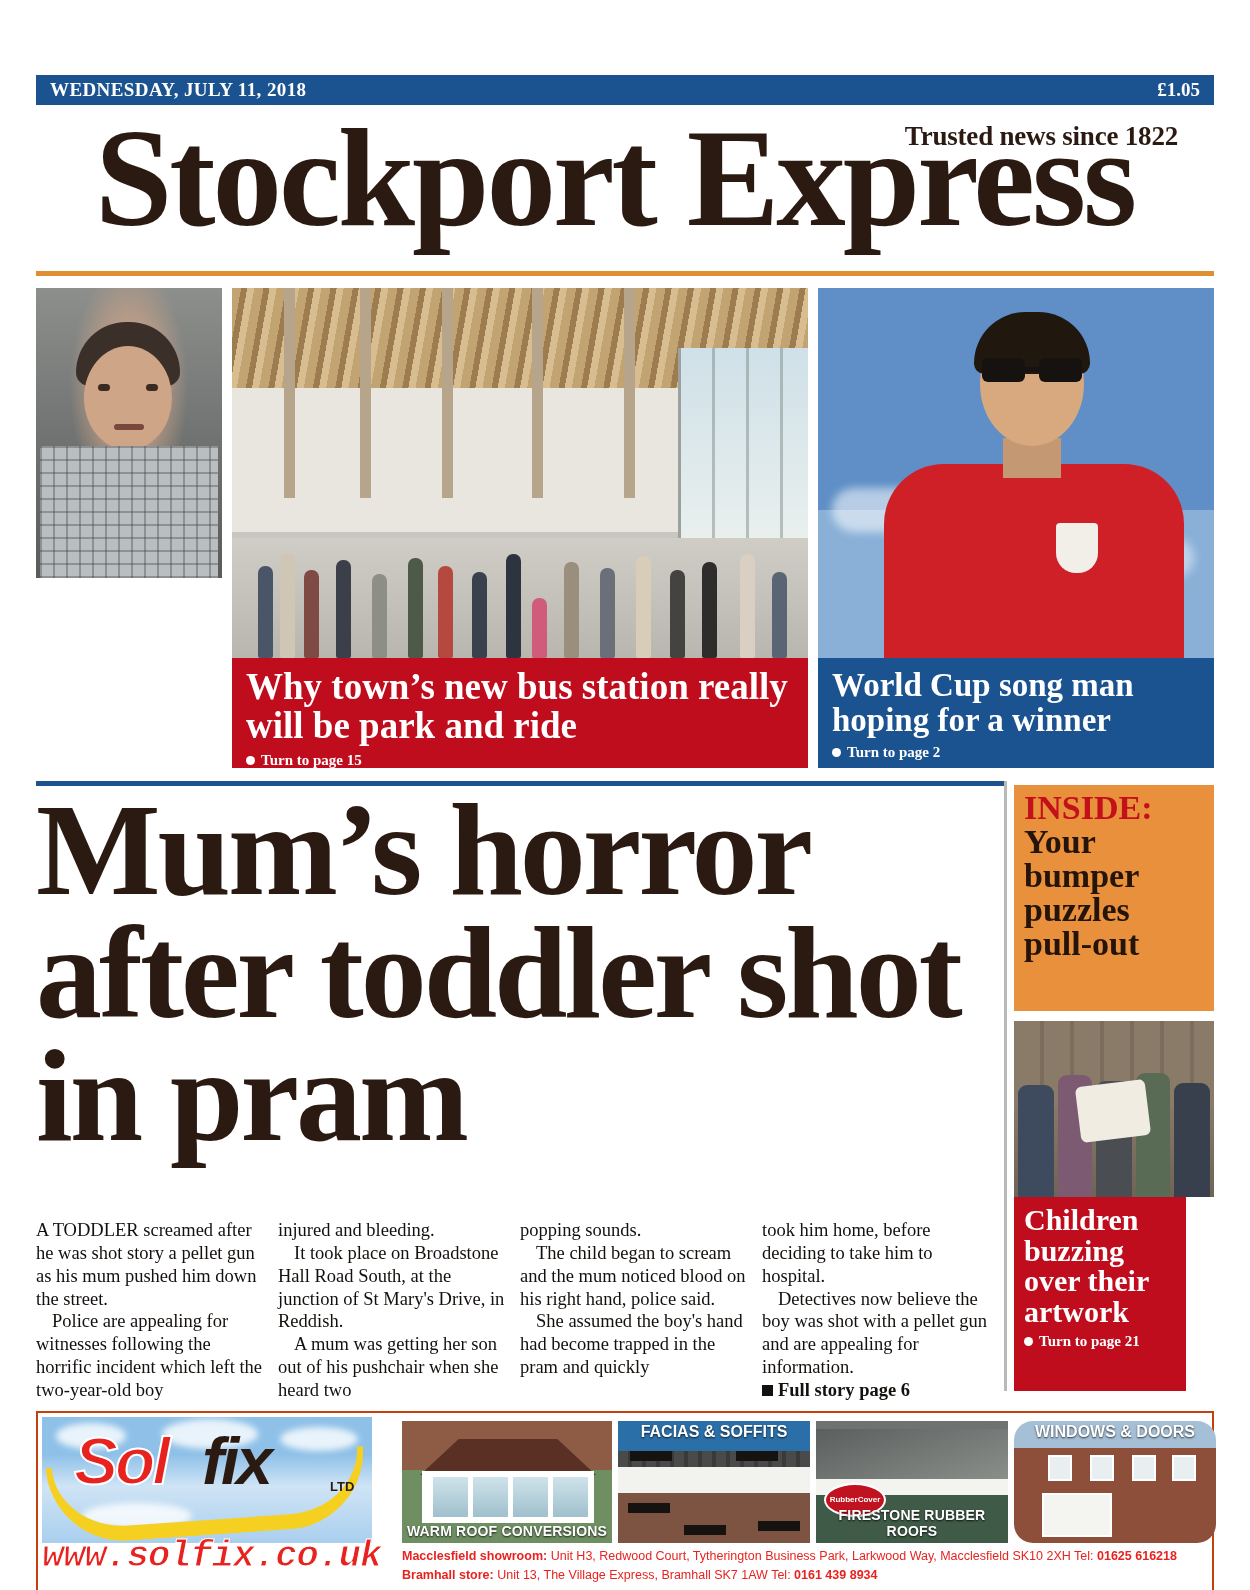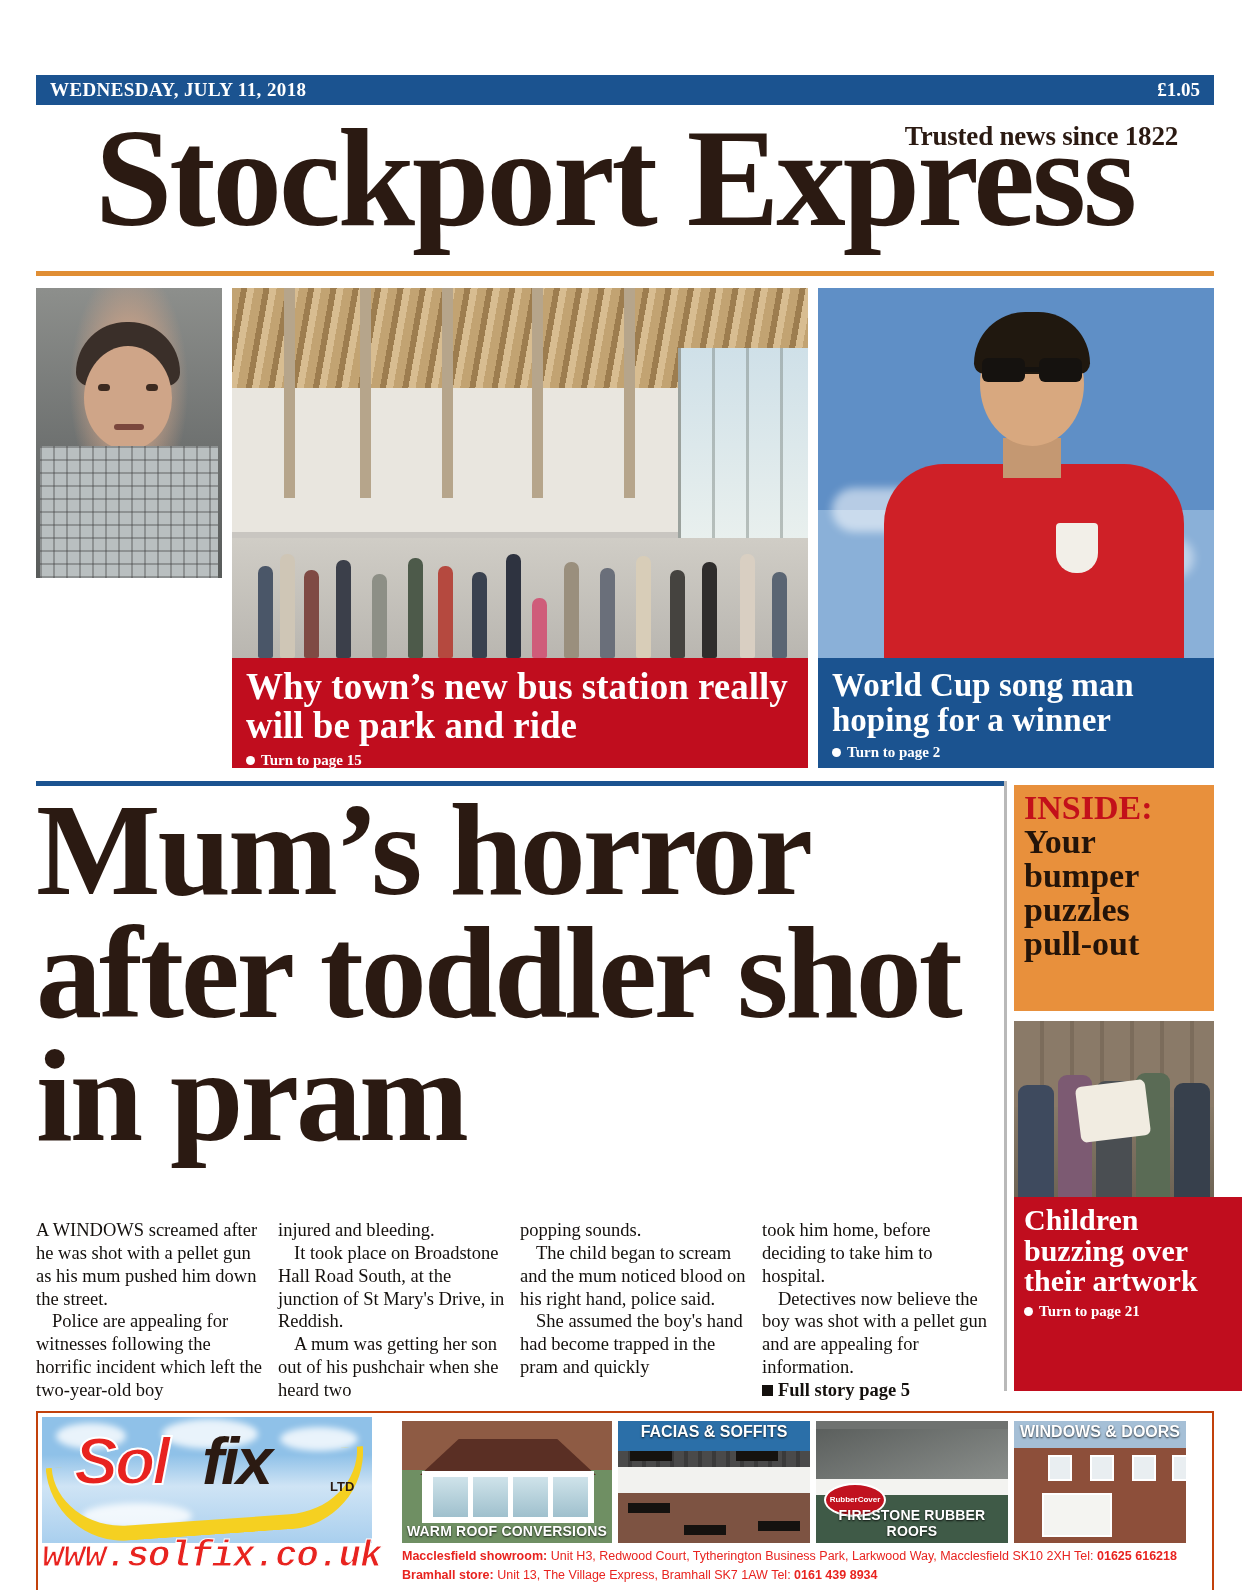--- a/index.html
+++ b/index.html
@@ -245,21 +245,21 @@
     background: repeating-linear-gradient(90deg,#8a7a68 0 26px,#7b6c5b 26px 30px);
   }
   .rail .photo .kid {
     position:absolute; bottom:0; border-radius:9px 9px 0 0;
   }
   .rail .photo .art {
     position:absolute; left:64px; top:62px; width:70px; height:56px;
     background:#f1ece1; border-radius:6px; transform:rotate(-7deg);
   }
   .rail .red {
-    position:absolute; left:0; top:412px; width:228px; height:194px;
+    position:absolute; left:0; top:412px; width:172px; height:194px;
     background:#c00d1e; padding:8px 10px;
   }
   .rail .red .t {
     font-family:"Liberation Serif", serif; font-weight:bold; font-size:30px;
     line-height:1.02; color:#fff;
   }
 
   
   .advert {
     position:absolute; left:36px; top:1378px; width:1178px; height:182px;
@@ -352,21 +352,21 @@
     position:absolute; left:0; top:58px; width:100%; height:16px; background:#f3f3f0;
   }
   .t3 .fstone {
     position:absolute; left:8px; top:62px; width:62px; height:34px;
     background:#c1121f; border-radius:50%; border:2px solid #fff;
   }
   .t3 .fstone span {
     position:absolute; left:0; top:10px; width:100%; text-align:center;
     color:#fff; font-family:"Liberation Sans", sans-serif; font-size:8px; font-weight:bold;
   }
-  .t4 { left:972px; width:172px; background: linear-gradient(#a5bfd6 0 22%, #8d4f3a 22% 100%); }
+  .t4 { left:972px; width:202px; background: linear-gradient(#a5bfd6 0 22%, #8d4f3a 22% 100%); border-radius: 19px; }
   .t4 .win {
     position:absolute; width:24px; height:26px; background:#e9eef1; border:2px solid #fff;
   }
   .t4 .door {
     position:absolute; left:28px; bottom:6px; width:70px; height:44px;
     background:#f4f4f1; border:2px solid #fff;
   }
   .ad-foot {
     position:absolute; left:360px; top:130px; width:814px;
     font-family:"Liberation Sans", sans-serif; font-size:12.5px;
@@ -468,37 +468,37 @@
         </div>
       </div>
     </div>
   </div>
 
   <div class="lead">
     <div class="lead-rule"></div>
     <h1>Mum’s horror after toddler shot in pram</h1>
     <div class="lead-cols">
       <div class="col">
-        <p>A WINDOWS screamed after he was shot with a pellet gun as his mum pushed him down the street.</p>
+        <p>A TODDLER screamed after he was shot story a pellet gun as his mum pushed him down the street.</p>
         <p>Police are appealing for witnesses following the horrific incident which left the two-year-old boy</p>
       </div>
       <div class="col">
         <p>injured and bleeding.</p>
         <p>It took place on Broadstone Hall Road South, at the junction of St Mary's Drive, in Reddish.</p>
         <p>A mum was getting her son out of his pushchair when she heard two</p>
       </div>
       <div class="col">
         <p>popping sounds.</p>
         <p>The child began to scream and the mum noticed blood on his right hand, police said.</p>
         <p>She assumed the boy's hand had become trapped in the pram and quickly</p>
       </div>
       <div class="col">
         <p>took him home, before deciding to take him to hospital.</p>
         <p>Detectives now believe the boy was shot with a pellet gun and are appealing for information.</p>
-        <p class="full-story" style="text-indent:0;"><span class="sq"></span><span>Full story page 5</span></p>
+        <p class="full-story" style="text-indent:0;"><span class="sq"></span><span>Full story page 6</span></p>
       </div>
     </div>
   </div>
   <div class="vrule"></div>
 
   <div class="rail">
     <div class="inside">
       <div class="hd">INSIDE:</div>
       <div class="bd">Your bumper puzzles pull-out</div>
     </div>

